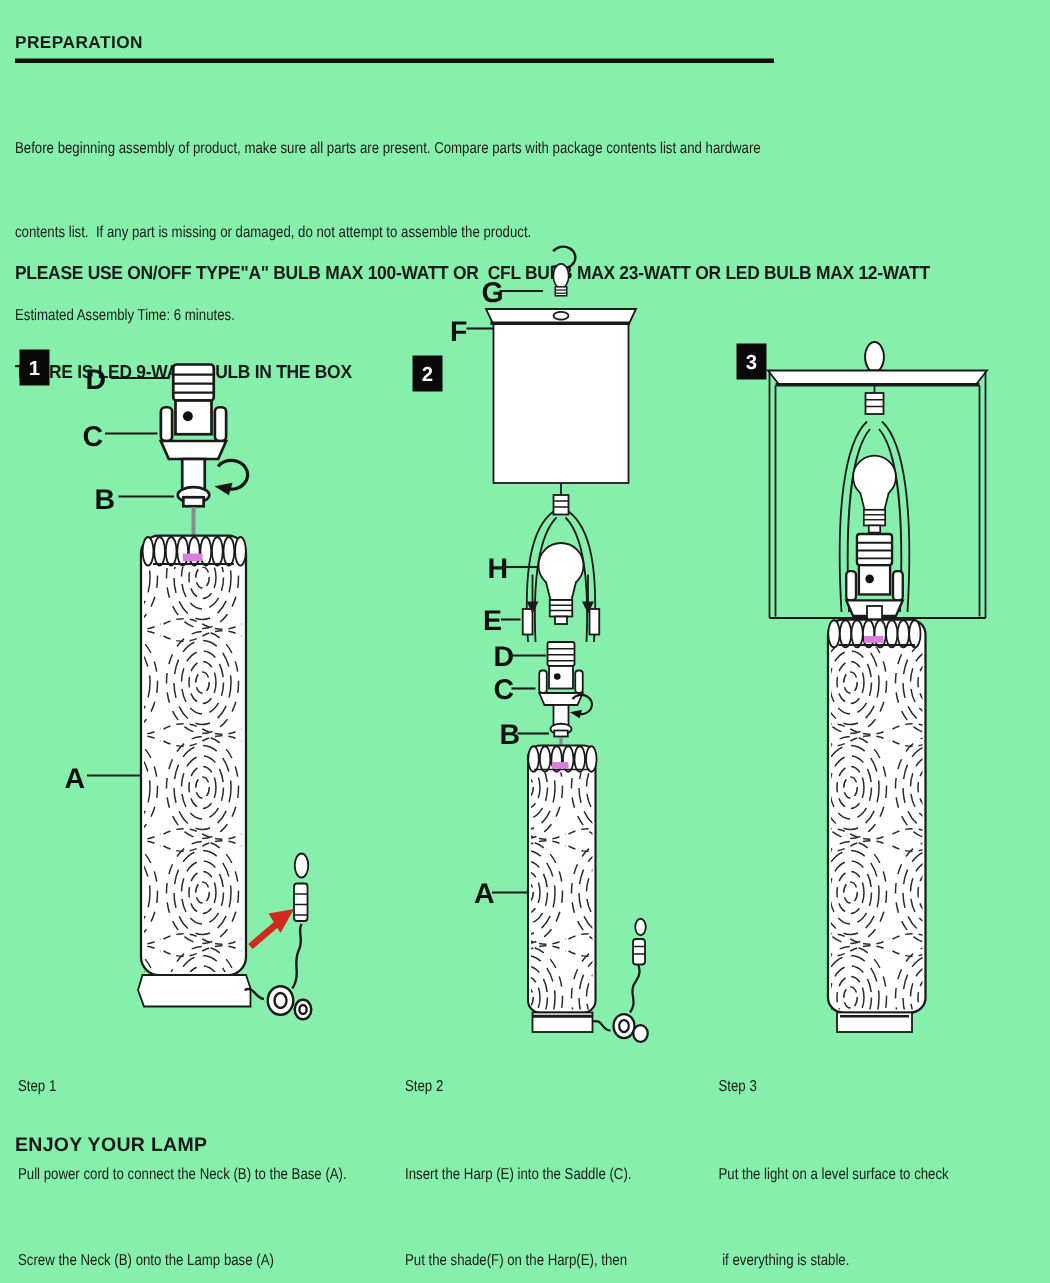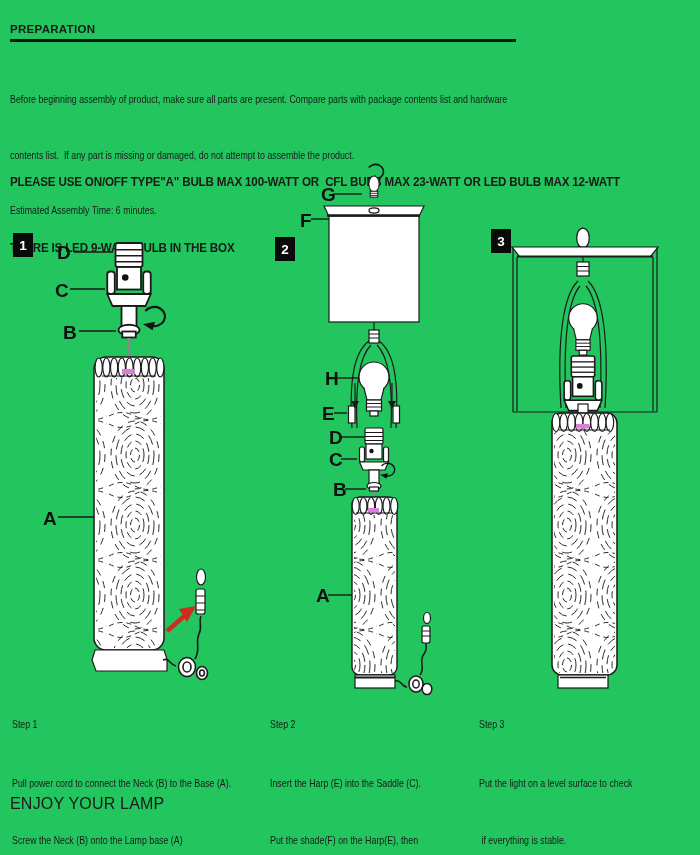--- a/index.html
+++ b/index.html
@@ -1,29 +1,29 @@
 <!DOCTYPE html>
 <html><head>
 <meta charset="utf-8">
 <style>
   html,body{margin:0;padding:0;background:#fff;}
-  .page{position:relative;width:700px;height:855px;background:#22c55e;
+  .page{position:relative;width:700px;height:855px;background:#86efac;
         font-family:"Liberation Sans",sans-serif;color:#1a1a1a;overflow:hidden;}
   .abs{position:absolute;}
   .cond{transform:scaleX(0.84);transform-origin:0 0;}
   .condw{transform:scaleX(0.93);transform-origin:0 0;}
   .doc-title{left:10px;top:23px;font-size:11.5px;font-weight:bold;letter-spacing:.3px;}
   .rule{left:10px;top:39px;width:506px;height:3px;background:#111;}
   .intro{left:10px;top:53px;font-size:10.5px;line-height:18.5px;white-space:pre;}
   .warning{left:10px;top:127px;font-size:12.5px;font-weight:bold;line-height:22px;white-space:pre;letter-spacing:-0.2px;}
   .numbox{width:20px;height:24px;background:#0a0a0a;color:#fff;font-size:13.5px;font-weight:bold;
           display:flex;align-items:center;justify-content:center;}
   .step{top:677px;font-size:10.5px;line-height:19px;white-space:pre;}
   .step .ttl{margin-bottom:2px;}
-  .closing{left:10px;top:795px;font-size:16px;font-weight:normal;letter-spacing:.2px;}
+  .closing{left:10px;top:755px;font-size:13px;font-weight:bold;letter-spacing:.2px;}
   .pagenum{left:0;top:820px;width:696px;text-align:center;font-family:"Liberation Serif",serif;font-size:12.5px;color:#333;}
   svg.art{position:absolute;left:0;top:0;}
   .ld{stroke:#1a1a1a;stroke-width:1.4;fill:none;}
   .plbl{font:700 19px "Liberation Sans",sans-serif;fill:#111;}
   .ln{stroke:#1a1a1a;stroke-width:1.2;fill:none;}
   .wh{fill:#ffffff;stroke:#1a1a1a;stroke-width:1.2;}
 </style>
 </head>
 <body>
 

